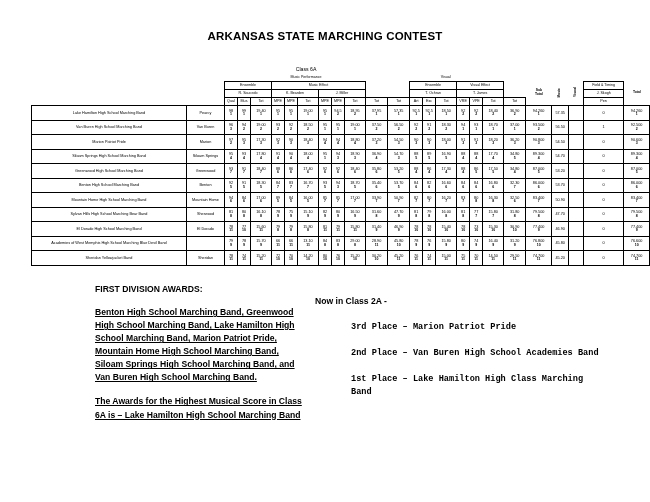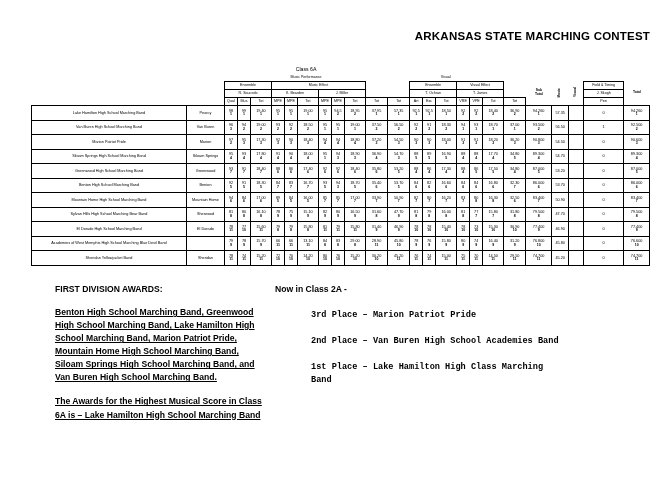--- a/index.html
+++ b/index.html
@@ -9,21 +9,21 @@
   }
   body {
     width: 650px;
     height: 502px;
     font-family: "Liberation Sans", sans-serif;
     color: #000;
     overflow: hidden;
     position: relative;
   }
   #page-title {
-    text-align: right;
+    text-align: center;
     font-size: 11.5px;
     font-weight: bold;
     letter-spacing: 0.2px;
     margin-top: 30px;
   }
   .sheet {
     position: absolute;
     left: 31px;
     top: 66px;
     width: 588px;
@@ -82,34 +82,36 @@
   }
   .datarow td { height: 13.5px; }
   .val { display: block; font-size: 3.8px; }
   .rank { display: block; font-size: 3.5px; font-weight: bold; margin-top: 0.5px; }
   .awards {
     position: absolute;
     left: 0;
     top: 283px;
     width: 562px;
     display: flex;
+    padding-left: 40px;
   }
   .awards-left {
     width: 300px;
     padding-left: 55px;
     box-sizing: border-box;
     font-size: 8.6px;
     line-height: 1.52;
   }
   .awards-right {
     width: 350px;
     padding-left: 12px;
     box-sizing: border-box;
     font-size: 8.6px;
     line-height: 1.5;
+    margin-top: 12px;
   }
   .aw-head { font-weight: bold; margin-bottom: 10px; }
   .aw-para { font-weight: bold; margin-bottom: 11px; text-decoration: underline; }
   .aw-sub { font-weight: bold; margin-top: 13px; padding-left: 36px; font-family: Liberation Mono, monospace; }
   .aw-now { font-weight: bold; }
 </style>
 </head>
 <body>
 
 <div id="page-title">ARKANSAS STATE MARCHING CONTEST</div>

